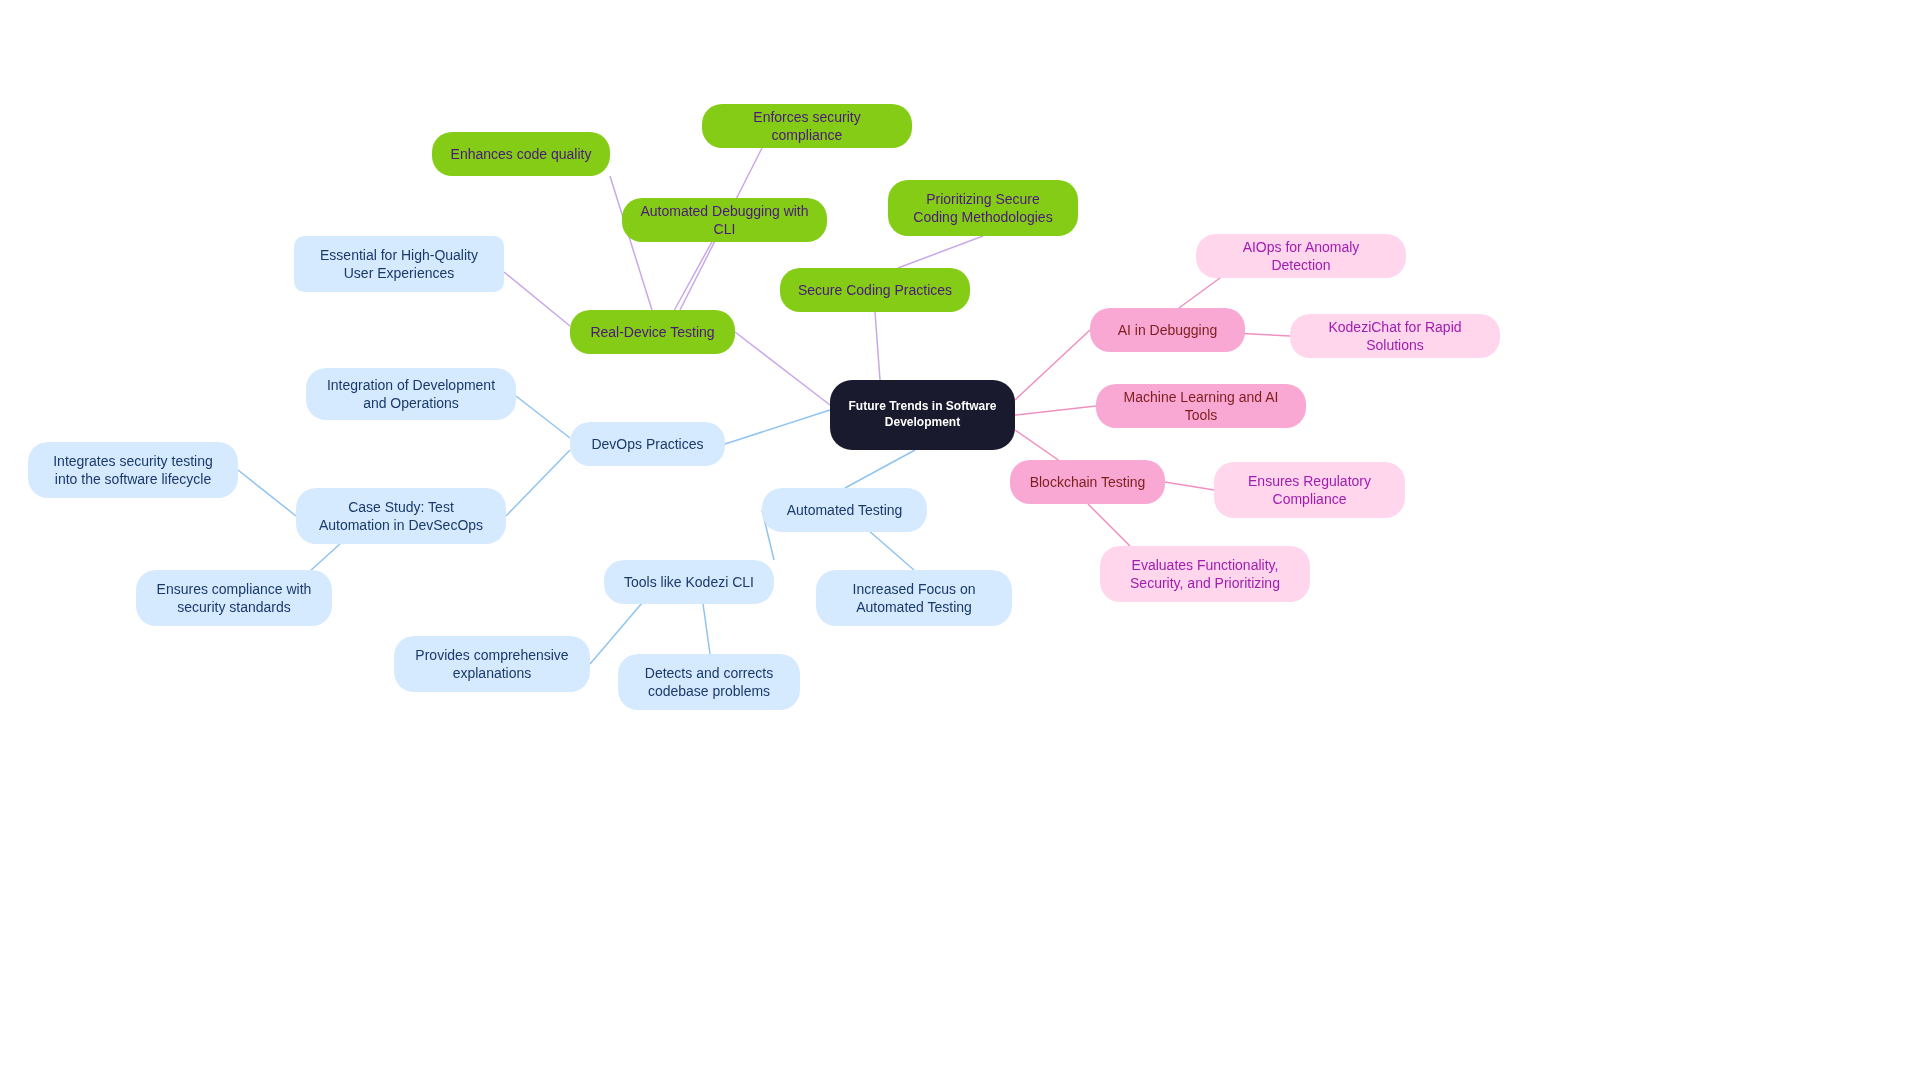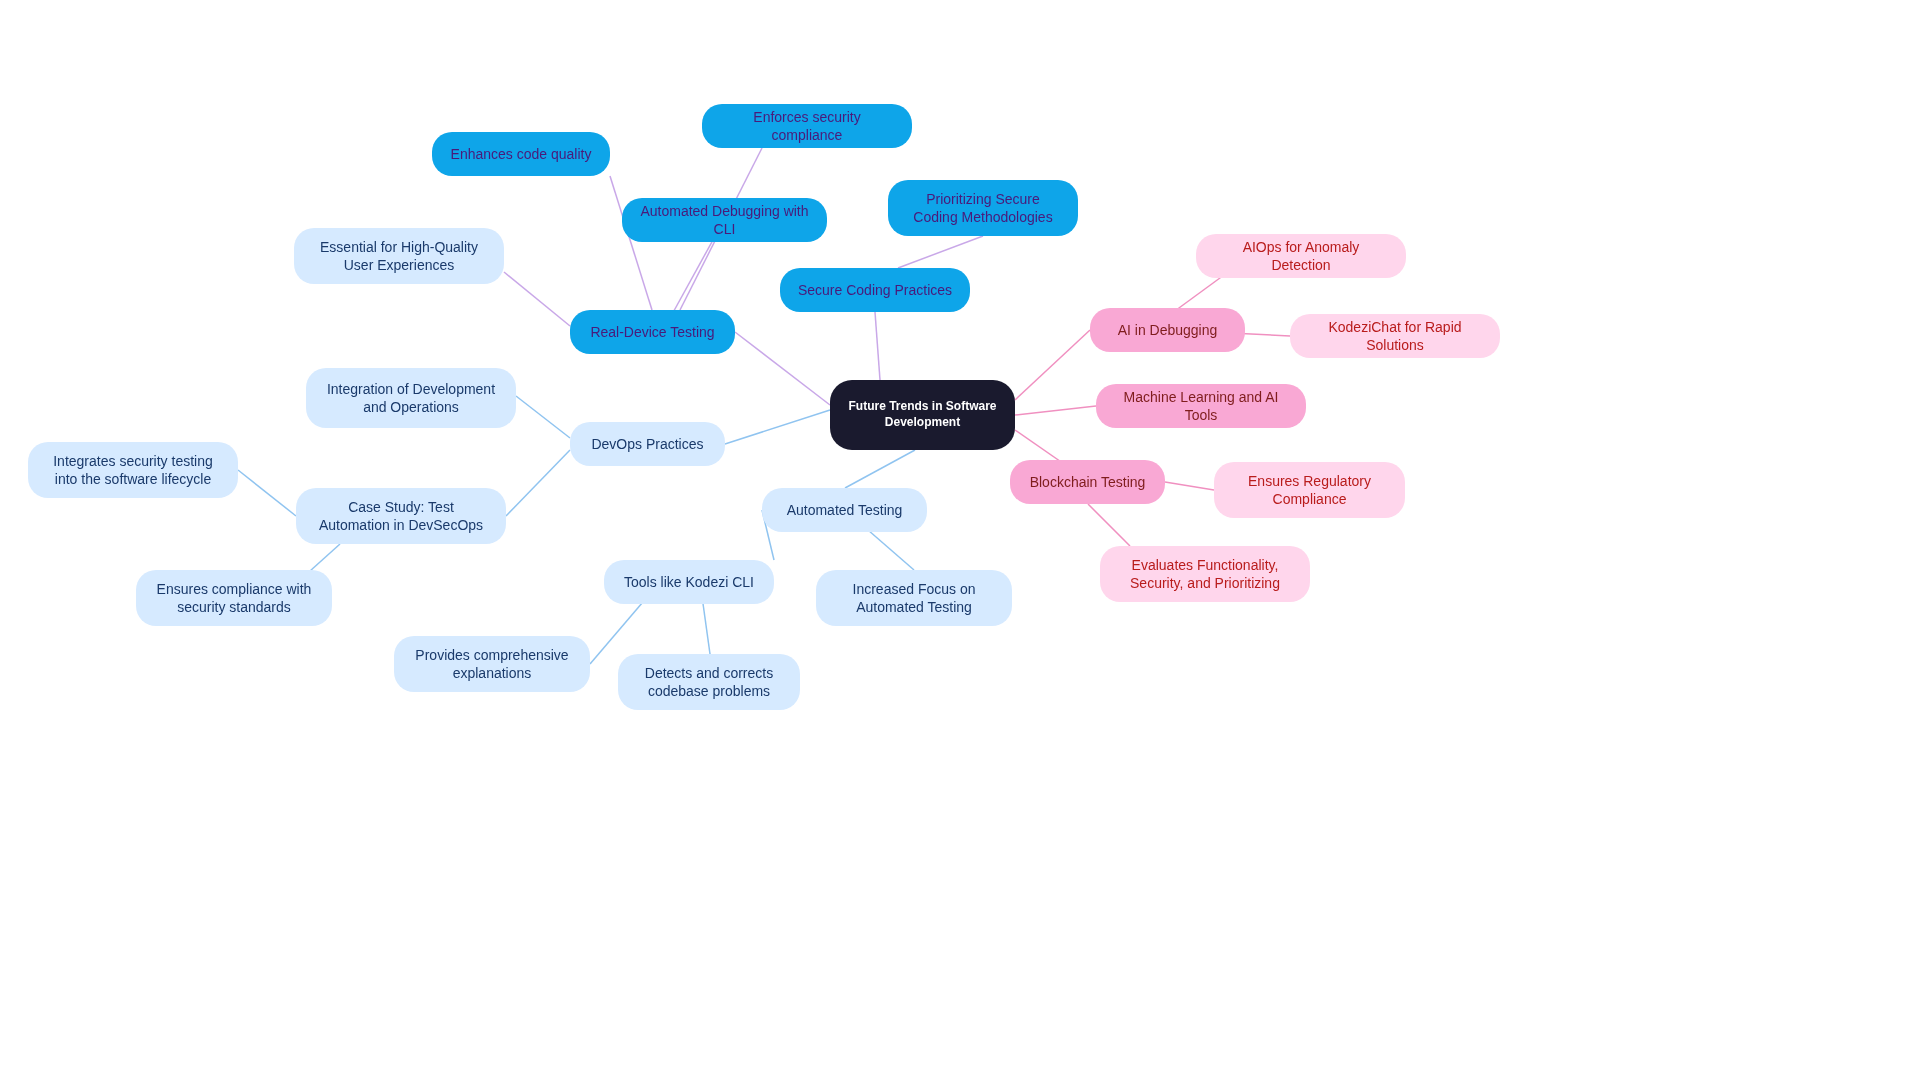--- a/index.html
+++ b/index.html
@@ -42,28 +42,28 @@
       border-radius: 22px;
     }
 
     .node-blue {
       background: #d6eaff;
       color: #1a3a6b;
       border: none;
     }
 
     .node-lavender {
-      background: #0ea5e9;
+      background: #84cc16;
       color: #4a1a7a;
       border: none;
     }
 
     .node-pink {
       background: #ffd6ec;
-      color: #b91c1c;
+      color: #a21caf;
       border: none;
     }
 
     .node-pink-dark {
       background: #f9a8d4;
       color: #7f1d1d;
       border: none;
     }
   </style>
 </head>
@@ -124,29 +124,29 @@
 Development</div>
 
 <div class="node node-lavender" style="left:570px;top:310px;width:165px;height:44px;">Real-Device Testing</div>
 
 <div class="node node-lavender" style="left:432px;top:132px;width:178px;height:44px;">Enhances code quality</div>
 
 <div class="node node-lavender" style="left:622px;top:198px;width:205px;height:44px;">Automated Debugging with CLI</div>
 
 <div class="node node-lavender" style="left:702px;top:104px;width:210px;height:44px;">Enforces security compliance</div>
 
-<div class="node node-blue" style="left:294px;top:228px;width:210px;height:56px;">Essential for High-Quality User
+<div class="node node-blue" style="left:294px;top:236px;width:210px;height:56px;border-radius:10px;">Essential for High-Quality User
 Experiences</div>
 
 <div class="node node-lavender" style="left:780px;top:268px;width:190px;height:44px;">Secure Coding Practices</div>
 
 <div class="node node-lavender" style="left:888px;top:180px;width:190px;height:56px;">Prioritizing Secure Coding
 Methodologies</div>
 
-<div class="node node-blue" style="left:306px;top:368px;width:210px;height:60px;">Integration of Development
+<div class="node node-blue" style="left:306px;top:368px;width:210px;height:52px;">Integration of Development
 and Operations</div>
 
 <div class="node node-blue" style="left:570px;top:422px;width:155px;height:44px;">DevOps Practices</div>
 
 <div class="node node-blue" style="left:296px;top:488px;width:210px;height:56px;">Case Study: Test Automation
 in DevSecOps</div>
 
 <div class="node node-blue" style="left:28px;top:442px;width:210px;height:56px;">Integrates security testing into
 the software lifecycle</div>
 

